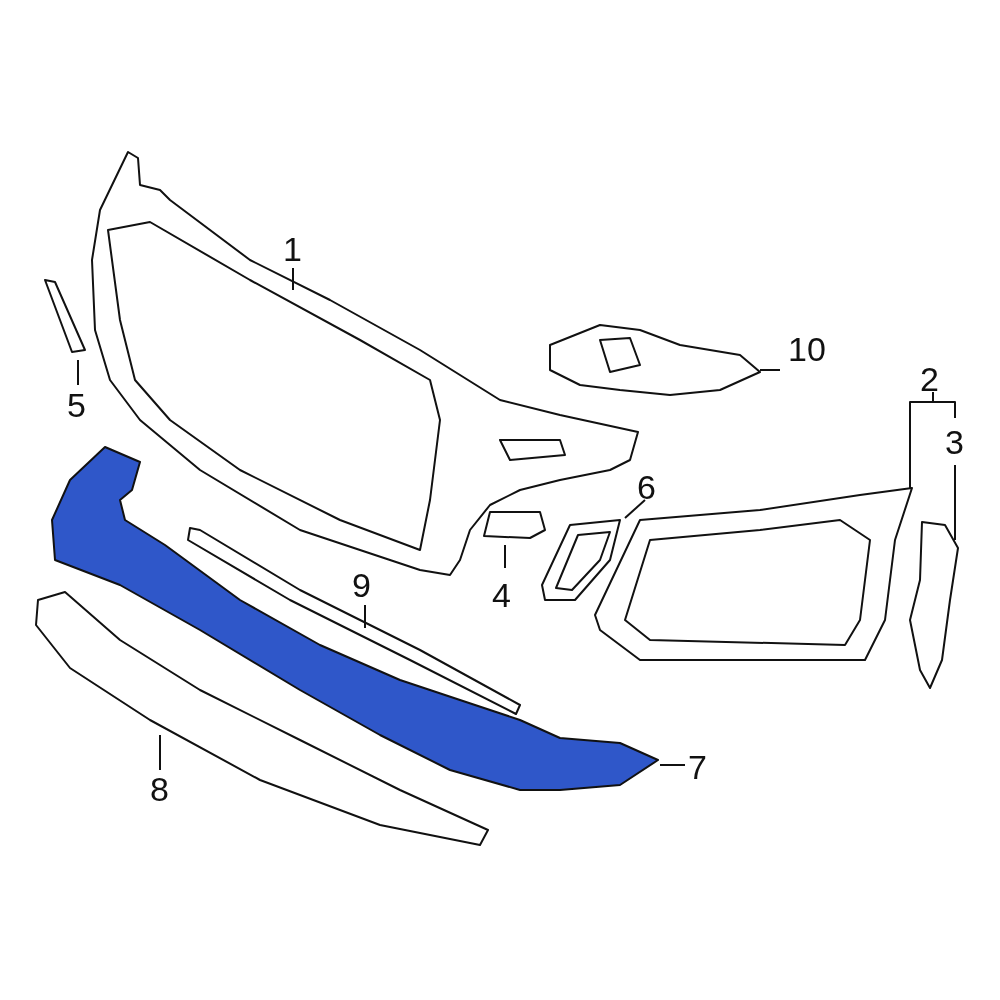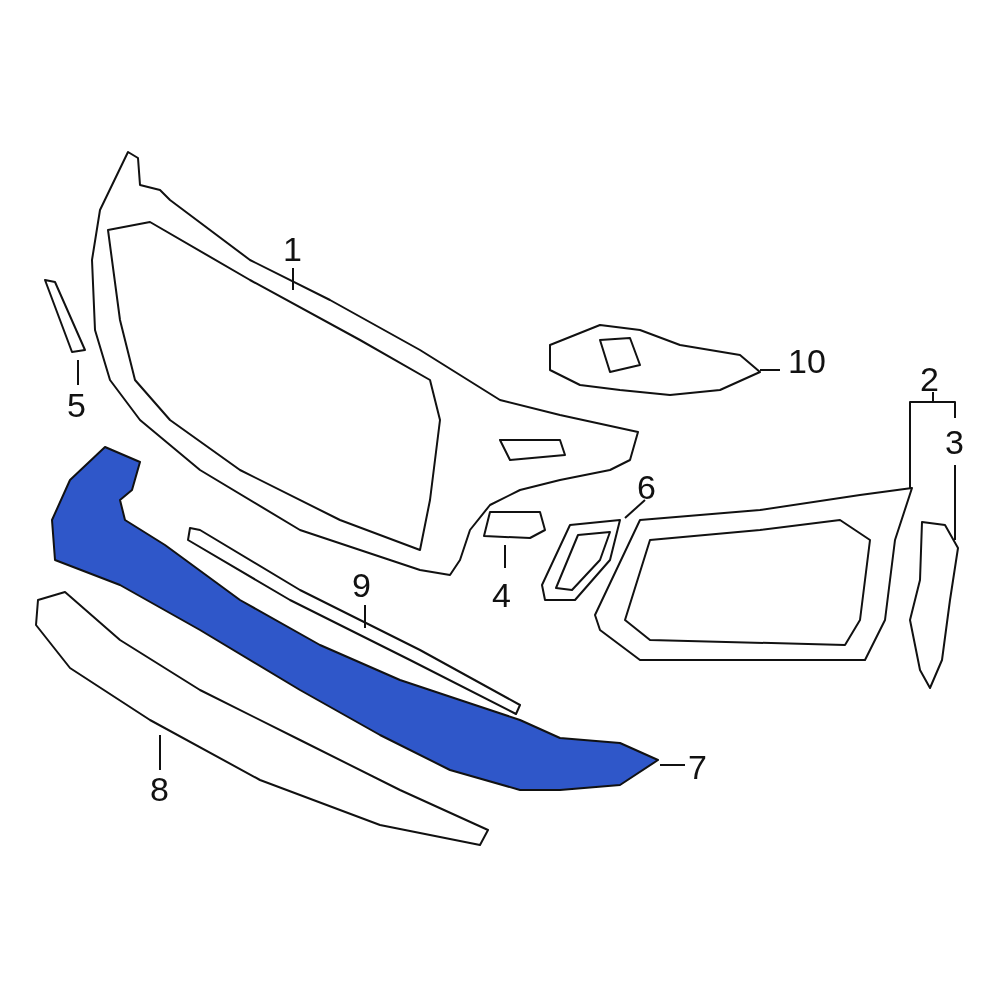--- a/index.html
+++ b/index.html
@@ -74,13 +74,13 @@
 
 <div class="lbl" style="left:283px;top:232px;">1</div>
 <div class="lbl" style="left:920px;top:362px;">2</div>
 <div class="lbl" style="left:945px;top:425px;">3</div>
 <div class="lbl" style="left:492px;top:578px;">4</div>
 <div class="lbl" style="left:67px;top:388px;">5</div>
 <div class="lbl" style="left:637px;top:470px;">6</div>
 <div class="lbl" style="left:688px;top:750px;">7</div>
 <div class="lbl" style="left:150px;top:772px;">8</div>
 <div class="lbl" style="left:352px;top:568px;">9</div>
-<div class="lbl" style="left:788px;top:344px;">10</div>
+<div class="lbl" style="left:788px;top:332px;">10</div>
 
 </body></html>

